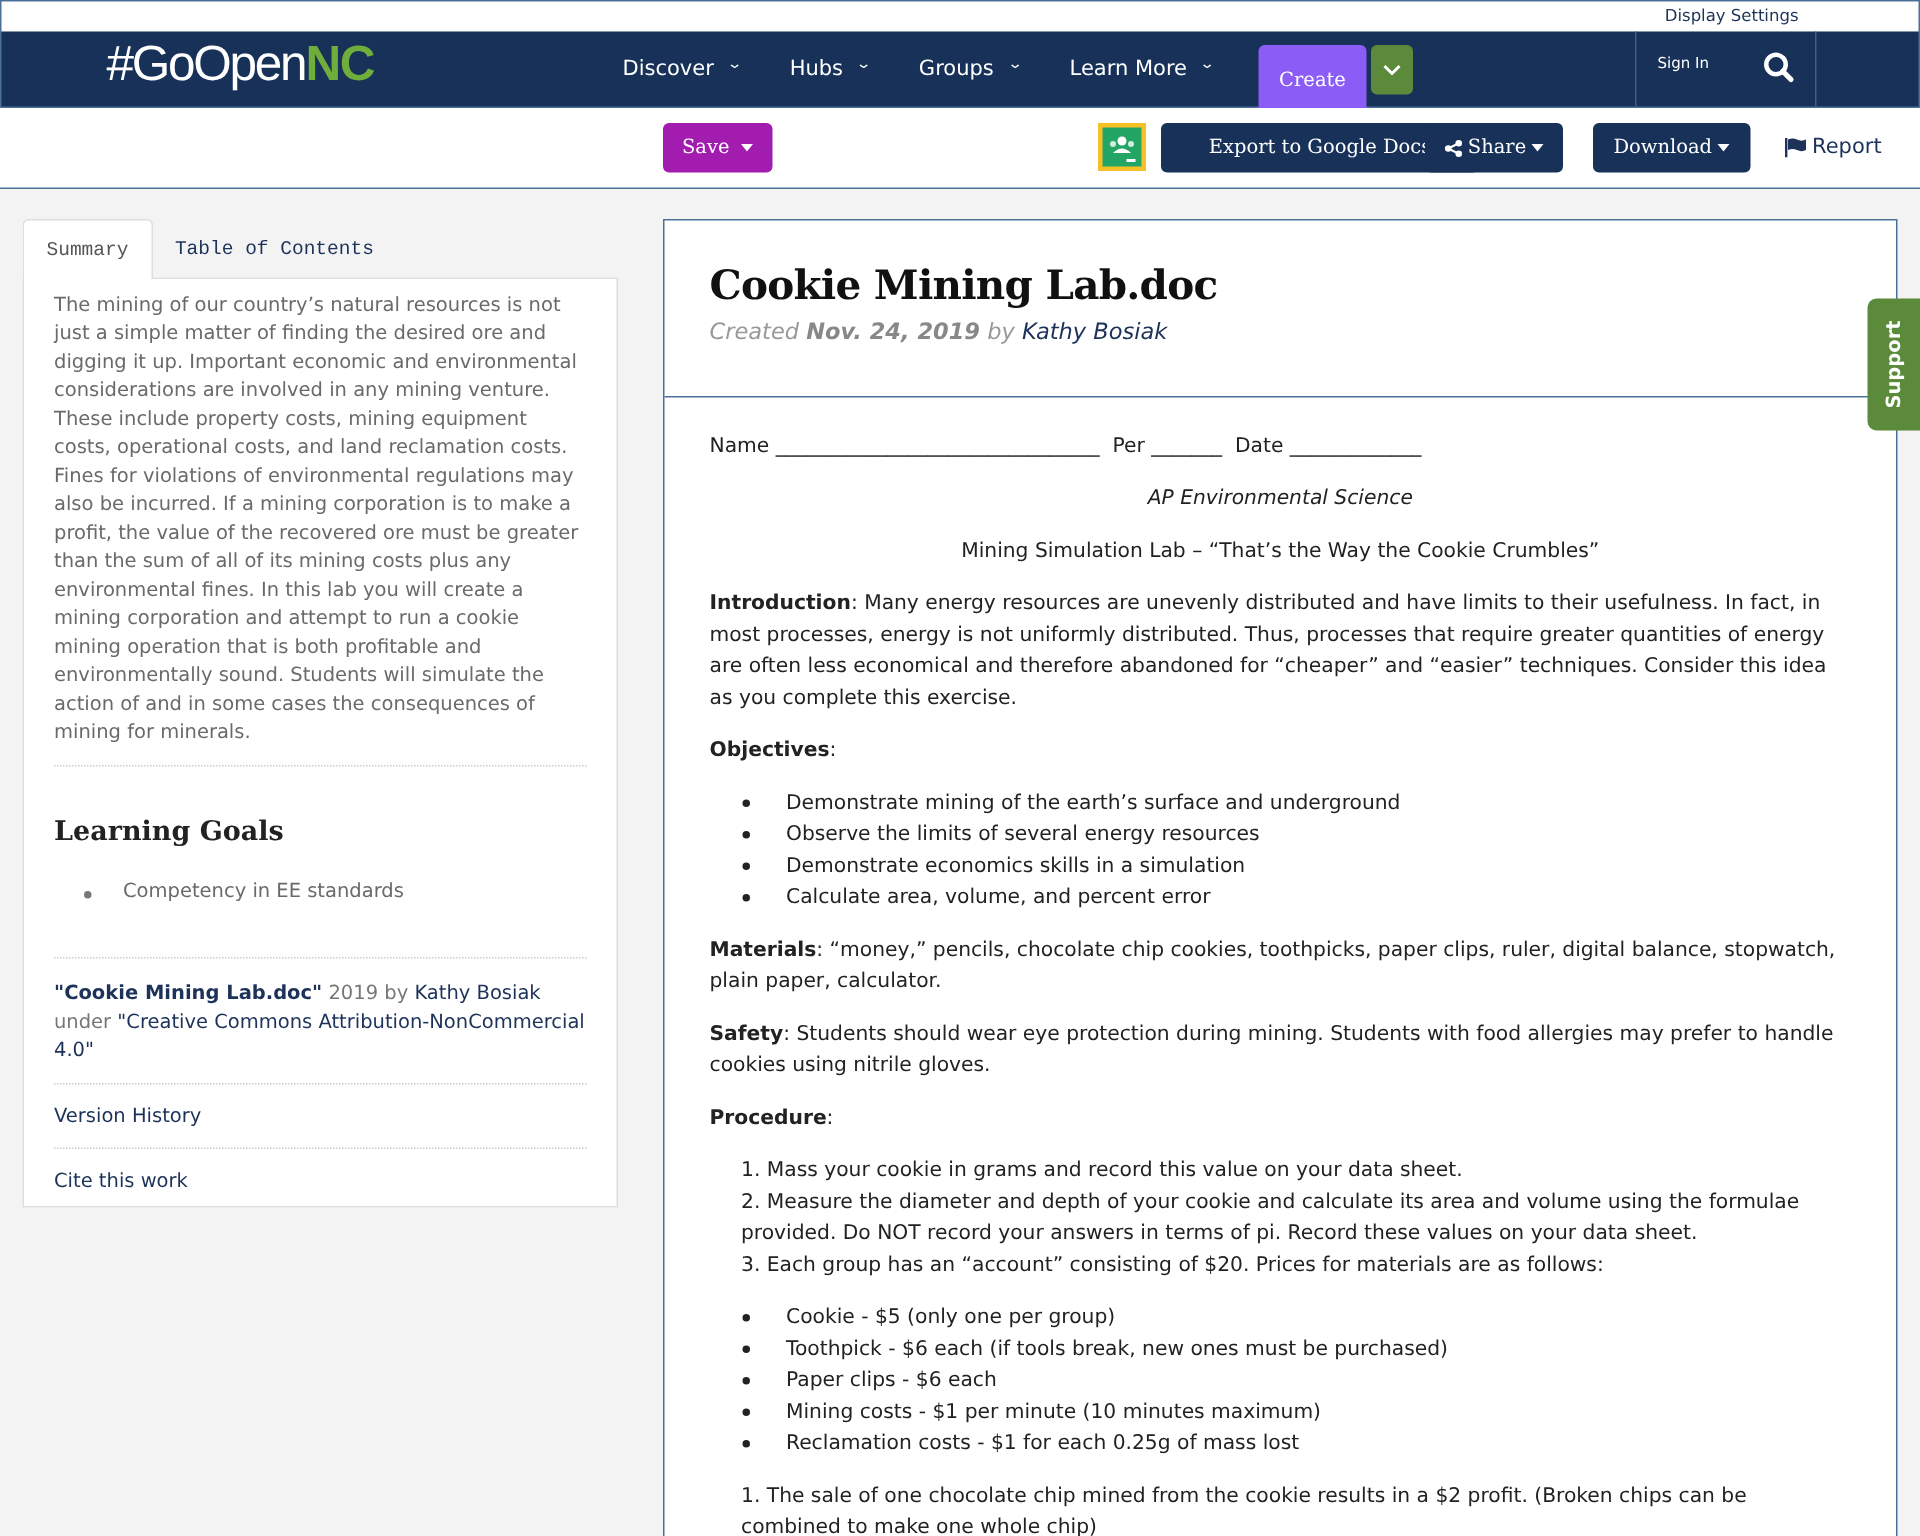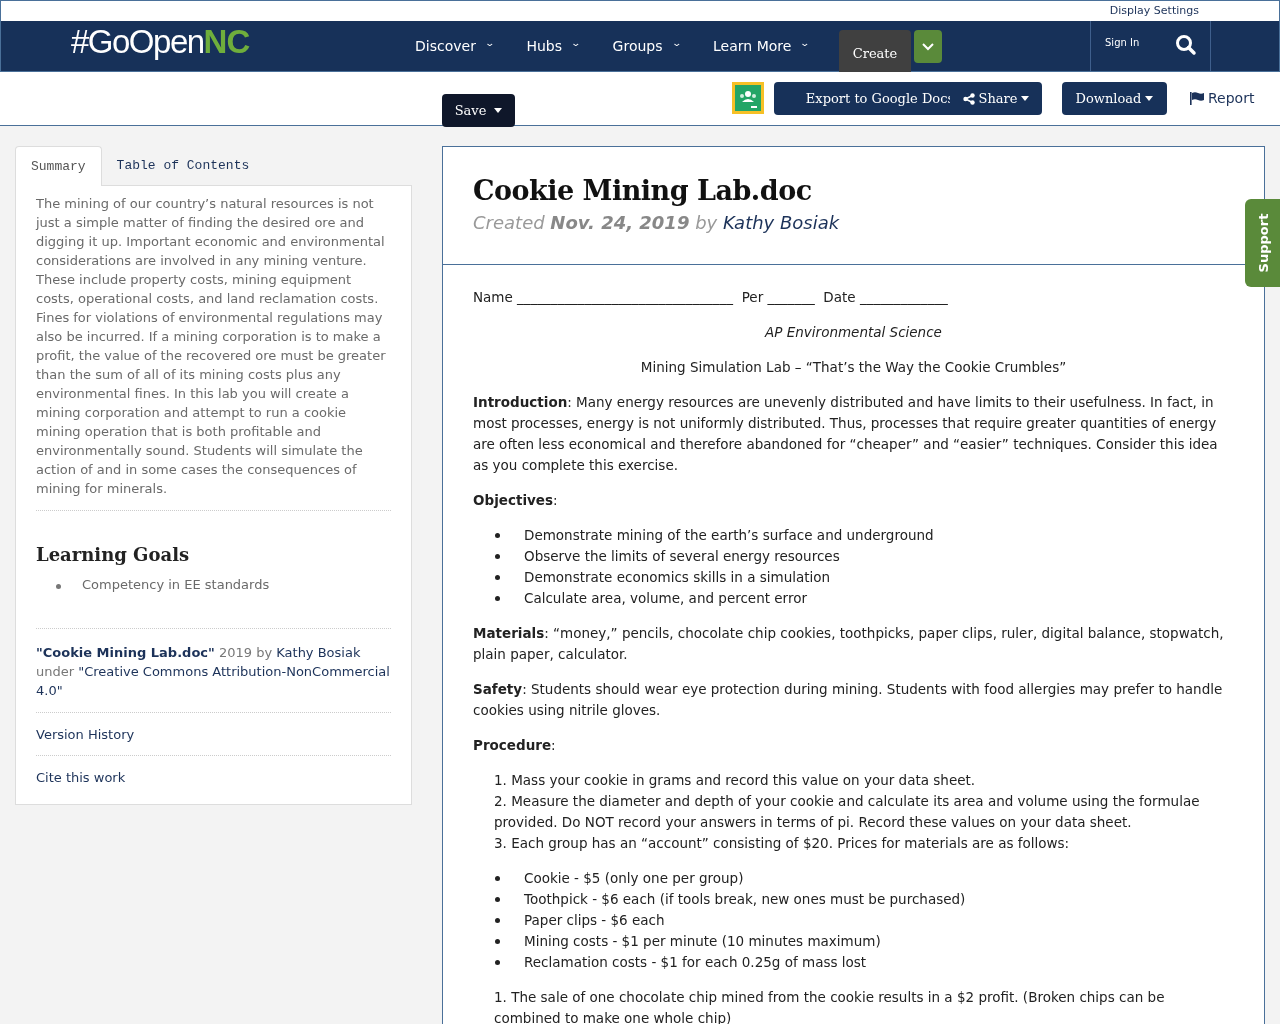--- a/index.html
+++ b/index.html
@@ -10,61 +10,61 @@
   .topstrip { position: absolute; left: 0; top: 0; width: 1280px; height: 21px; background: #fff; border: 1px solid #4a7099; border-bottom: none; }
   .display-settings { position: absolute; right: 80px; top: 3px; font-size: 11px; color: #1c3259; }
 
   
   .navbar { position: absolute; left: 0; top: 21px; width: 1280px; height: 51px; background: #173159; border: 1px solid #4a7099; border-top: none; }
   .logo { position: absolute; left: 70px; top: 2px; font-family: "Liberation Sans", sans-serif; font-size: 33px; letter-spacing: -1.5px; color: #fff; font-weight: normal; }
   .logo .nc { color: #6fae3c; font-weight: bold; letter-spacing: -1px; }
   .navlinks { position: absolute; left: 414px; top: 0; height: 50px; display: flex; align-items: center; }
   .navlink { color: #fff; font-size: 14px; margin-right: 33px; display: flex; align-items: flex-start; cursor: pointer; }
   .navlink .chev { font-size: 9px; margin-left: 10px; transform: scaleX(1.4); display: inline-block; }
-  .create-btn { position: absolute; left: 838px; top: 9px; width: 72px; height: 46px; background: #404040; border-radius: 4px; color: #fff; font-family: "DejaVu Serif", serif; font-size: 13px; display: flex; align-items: center; justify-content: center; cursor: pointer; }
+  .create-btn { position: absolute; left: 838px; top: 9px; width: 72px; height: 46px; background: #8b5cf6; border-radius: 4px; color: #fff; font-family: "DejaVu Serif", serif; font-size: 13px; display: flex; align-items: center; justify-content: center; cursor: pointer; }
   .create-dd { position: absolute; left: 913px; top: 9px; width: 28px; height: 33px; background: #5a8a3a; border-radius: 4px; display: flex; align-items: center; justify-content: center; cursor: pointer; }
   .signin-wrap { position: absolute; left: 1089px; top: 0; width: 121px; height: 50px; border-left: 1px solid #3f5f8c; border-right: 1px solid #3f5f8c; }
   .signin { position: absolute; left: 14px; top: 16px; color: #fff; font-size: 10px; cursor: pointer; }
   .search-ic { position: absolute; left: 84px; top: 13px; cursor: pointer; }
 
   
   .actionbar { position: absolute; left: 0; top: 72px; width: 1280px; height: 54px; background: #fff; border-bottom: 1px solid #4a7099; }
-  .save-btn { position: absolute; left: 442px; top: 10px; width: 73px; height: 33px; background: #0f172a; border-radius: 4px; color: #fff; font-family: "DejaVu Serif", serif; font-size: 13px; display: flex; align-items: center; justify-content: center; gap: 8px; cursor: pointer; margin-top: 12px; }
+  .save-btn { position: absolute; left: 442px; top: 10px; width: 73px; height: 33px; background: #a21caf; border-radius: 4px; color: #fff; font-family: "DejaVu Serif", serif; font-size: 13px; display: flex; align-items: center; justify-content: center; gap: 8px; cursor: pointer; }
   .caret { display: inline-block; width: 0; height: 0; border-left: 4px solid transparent; border-right: 4px solid transparent; border-top: 5px solid #fff; }
   .classroom { position: absolute; left: 732px; top: 10px; width: 32px; height: 32px; background: #f6c026; padding: 3px; cursor: pointer; }
   .classroom .inner { width: 100%; height: 100%; background: #23a566; position: relative; }
   .navy-btn { position: absolute; top: 10px; height: 33px; background: #173159; border-radius: 4px; color: #fff; font-family: "DejaVu Serif", serif; font-size: 13px; display: flex; align-items: center; justify-content: center; gap: 4px; cursor: pointer; }
   .export-btn { left: 774px; width: 212px; }
   .share-btn { left: 950px; width: 92px; }
   .download-btn { left: 1062px; width: 105px; }
   .report { position: absolute; left: 1190px; top: 18px; font-size: 14px; color: #1c3259; display: flex; align-items: center; gap: 4px; cursor: pointer; }
 
   
   .side { position: absolute; left: 15px; top: 146px; width: 397px; }
   .tabs { display: flex; height: 40px; position: relative; font-family: Liberation Mono, monospace; }
   .tab { font-size: 13px; padding: 12px 15px; cursor: pointer; }
   .tab.active { background: #fff; border: 1px solid #ddd; border-bottom: none; border-radius: 4px 4px 0 0; color: #555; height: 40px; z-index: 2; }
   .tab.inactive { color: #1c3259; }
   .sidepanel { background: #fff; border: 1px solid #ddd; margin-top: -1px; padding: 8px 20px 20px 20px; width: 397px; height: 620px; }
   .summary { font-size: 13px; line-height: 19px; color: #6a6a6a; padding-bottom: 12px; border-bottom: 1px dotted #ccc; }
-  .lg-title { font-family: "DejaVu Serif", serif; font-size: 18px; color: #222; margin-top: 33px; margin-bottom: 12px; }
+  .lg-title { font-family: "DejaVu Serif", serif; font-size: 18px; color: #222; margin-top: 33px; margin-bottom: 22px; }
   .lg-list { list-style: none; padding-left: 20px; padding-bottom: 36px; border-bottom: 1px dotted #ccc; }
   .lg-list li { font-size: 13px; color: #6a6a6a; position: relative; padding-left: 26px; }
   .lg-list li::before { content: ""; position: absolute; left: 0; top: 7px; width: 5px; height: 5px; border-radius: 50%; background: #777; }
   .attrib { font-size: 13px; line-height: 19px; color: #777; padding: 14px 0 12px 0; border-bottom: 1px dotted #ccc; }
   .attrib .bold { font-weight: bold; color: #1c3259; }
   .attrib .lnk { color: #1c3259; }
   .sidelink { display: block; font-size: 13px; color: #1c3259; padding: 14px 0 13px 0; border-bottom: 1px dotted #ccc; cursor: pointer; }
   .sidelink.last { border-bottom: none; }
 
   
   .doc { position: absolute; left: 442px; top: 146px; width: 823px; height: 900px; background: #fff; border: 1px solid #4a7099; }
   .doc-head { height: 118px; border-bottom: 1px solid #4a7099; padding: 28px 30px 0 30px; }
   .doc-title { font-family: "DejaVu Serif", serif; font-size: 27px; font-weight: bold; color: #111; letter-spacing: -0.5px; }
-  .doc-meta { font-size: 18px; color: #999; font-style: italic; margin-top: 6px; }
+  .doc-meta { font-size: 15px; color: #999; font-style: italic; margin-top: 6px; }
   .doc-meta .d { font-weight: bold; color: #888; }
   .doc-meta .a { color: #1c3259; }
   .doc-body { padding: 22px 30px 0 30px; font-size: 13.5px; line-height: 21px; color: #222; }
   .p { margin-bottom: 14px; }
   .center { text-align: center; }
   .it { font-style: italic; }
   .b { font-weight: bold; }
   .ul { list-style: none; margin: 0 0 14px 20px; }
   .ul li { position: relative; padding-left: 31px; }
   .ul li::before { content: ""; position: absolute; left: 2px; top: 8px; width: 5px; height: 5px; border-radius: 50%; background: #222; }

